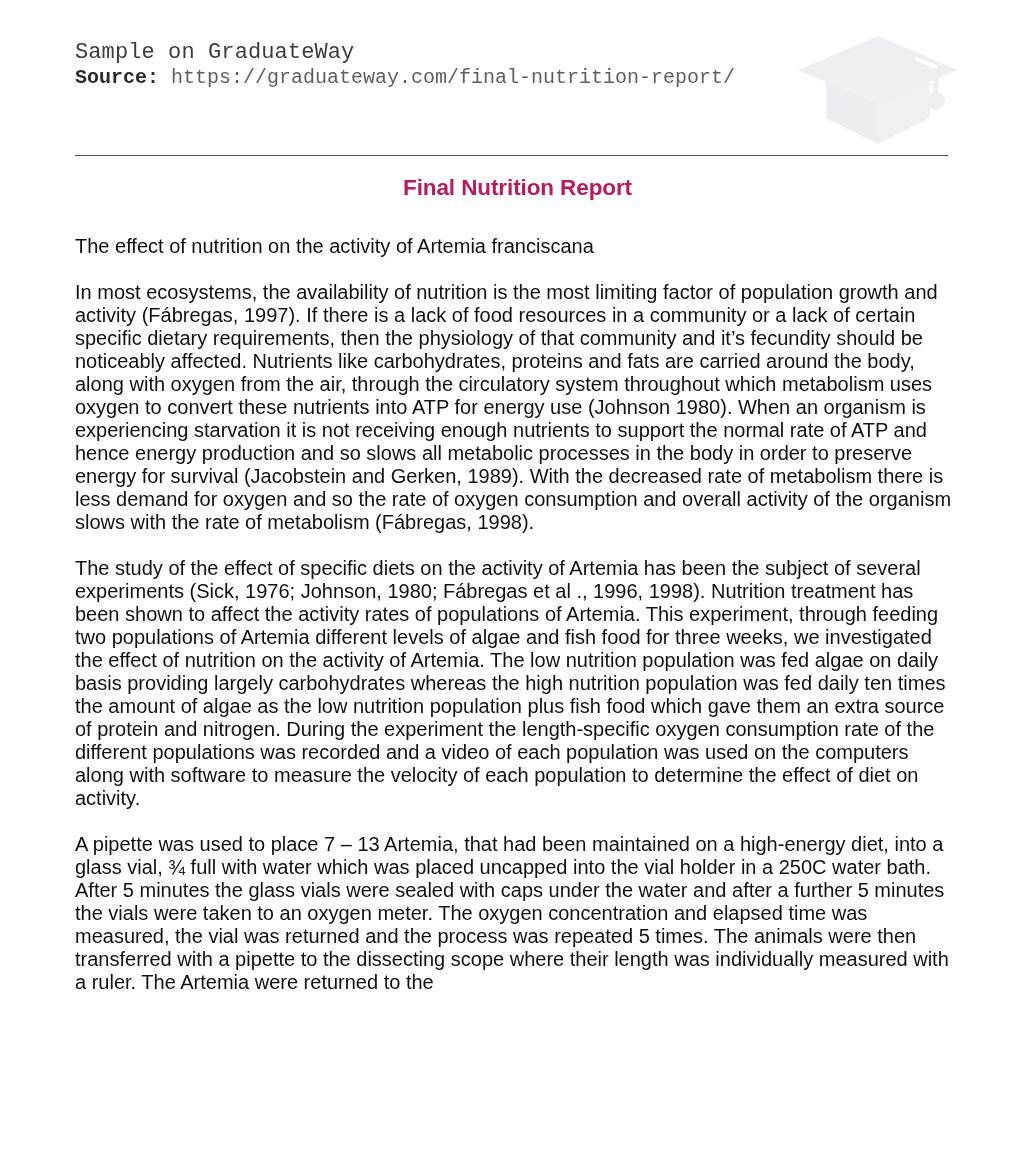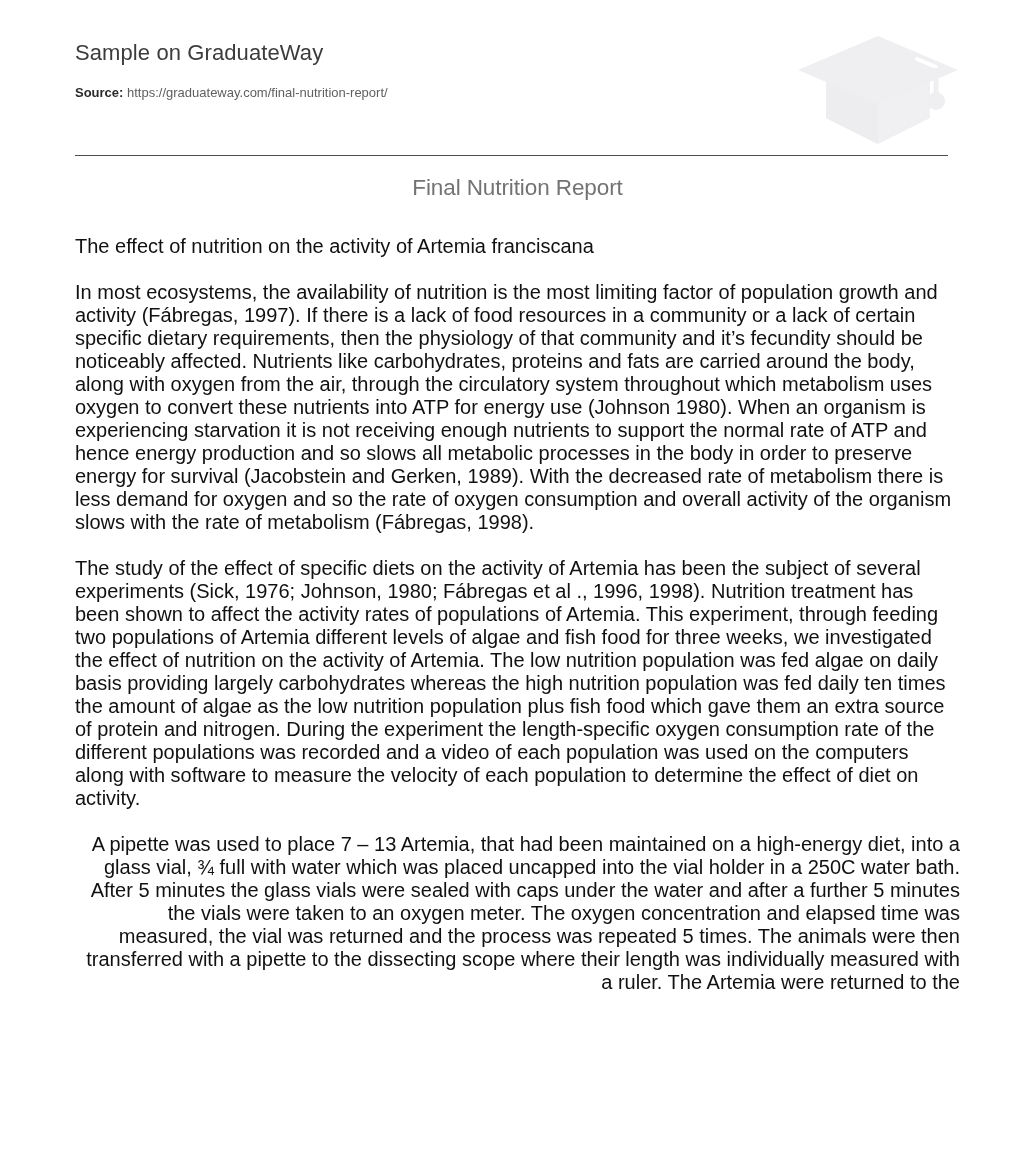--- a/index.html
+++ b/index.html
@@ -21,34 +21,34 @@
     height: 1160px;
     box-sizing: border-box;
   }
 
   
   .site-header {
     position: relative;
     padding: 38px 75px 0 75px;
     height: 118px;
     box-sizing: border-box;
+    font-family: Liberation Mono, monospace;
   }
 
   .site-title {
     font-size: 22px;
     font-weight: 400;
     color: #3c3c3c;
     letter-spacing: 0.1px;
     margin: 0;
     line-height: 30px;
   }
 
   .source-line {
-    margin-top: 15px;
-    font-size: 13px;
+    font-size: 20px;
     line-height: 20px;
     color: #6b6b6b;
     white-space: nowrap;
   }
   .source-label {
     font-weight: 700;
     color: #2b2b2b;
   }
   .source-url {
     font-weight: 400;
@@ -82,42 +82,42 @@
 
   
   .doc {
     padding: 0 64px 0 75px;
     box-sizing: border-box;
   }
 
   .doc-title {
     text-align: center;
     font-size: 22.5px;
-    font-weight: 400;
-    color: #737373;
+    font-weight: 700;
+    color: #be185d;
     margin: 0;
     padding-top: 55px;
     line-height: 30px;
     letter-spacing: -0.1px;
   }
 
   .doc-body {
     padding-top: 32px;
     max-width: 888px;
   }
 
   .para {
     font-size: 20px;
     line-height: 23px;
     color: #111111;
     margin: 0 0 23px 0;
     text-align: left;
     word-spacing: 0px;
   }
-  .para:last-child { margin-bottom: 0; text-align: right; }
+  .para:last-child { margin-bottom: 0; }
 </style>
 </head>
 <body>
 
 <div class="page">
 
   <div class="site-header">
     <h1 class="site-title">Sample on GraduateWay</h1>
 
     <div class="source-line">

